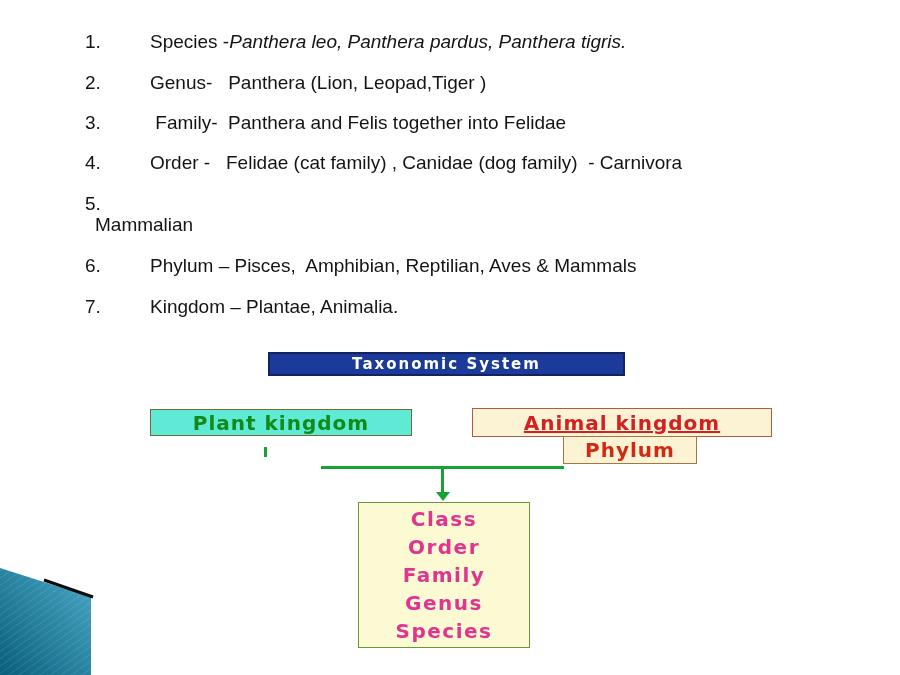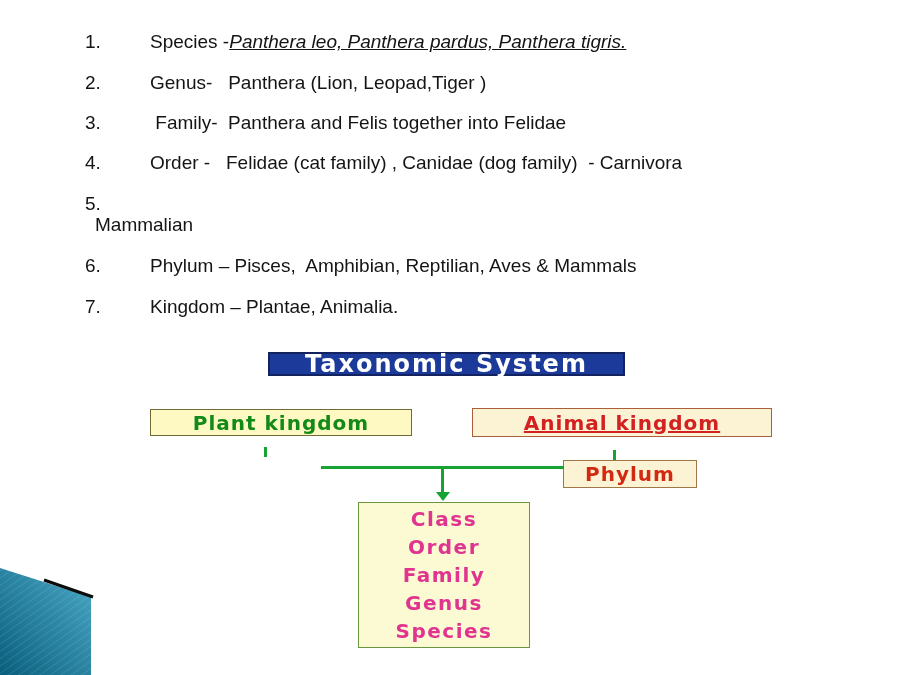--- a/index.html
+++ b/index.html
@@ -5,36 +5,36 @@
   html,body{margin:0;padding:0;background:#888;}
   .slide{
     position:relative;width:900px;height:675px;background:#ffffff;
     overflow:hidden;font-family:"Liberation Sans",sans-serif;color:#111111;
   }
   
   .list{position:absolute;left:0;top:0;width:900px;}
   .row{position:absolute;left:85px;width:790px;display:flex;font-size:19px;line-height:21px;color:#141414;}
   .num{flex:0 0 65px;}
   .txt{flex:1;white-space:pre-wrap;}
-  .txt i{font-style:italic;text-decoration:underline;}
+  .txt i{font-style:italic;}
   .wrap-line{display:inline-block;margin-left:-55px;}
   
   .dg{position:absolute;left:0;top:0;width:900px;height:675px;
       font-family:"DejaVu Sans","Liberation Sans",sans-serif;font-weight:bold;}
   .dbox{position:absolute;display:flex;align-items:center;justify-content:center;
         box-sizing:border-box;letter-spacing:1px;}
   .title-box{left:268px;top:352px;width:357px;height:24px;background:#1b3a9a;
-        border:2px solid #13235f;color:#ffffff;font-size:24px;letter-spacing:2px;}
-  .plant-box{left:150px;top:409px;width:262px;height:27px;background:#fef9c3;
+        border:2px solid #13235f;color:#ffffff;font-size:15px;letter-spacing:2px;}
+  .plant-box{left:150px;top:409px;width:262px;height:27px;background:#5eead4;
         border:1px solid #6e6c34;color:#128a18;font-size:20px;}
   .animal-box{left:472px;top:408px;width:300px;height:29px;background:#fcf3d4;
         border:1px solid #aa5e3c;color:#d32020;font-size:20px;text-decoration:underline;}
   .division-box{left:185px;top:457px;width:137px;height:28px;background:#fbfad2;
         border:1px solid #8f8440;color:#df3a9c;font-size:20px;}
-  .phylum-box{left:563px;top:460px;width:134px;height:28px;background:#fcf3d4;
+  .phylum-box{left:563px;top:436px;width:134px;height:28px;background:#fcf3d4;
         border:1px solid #a07848;color:#d22a12;font-size:20px;}
   .hier-box{left:358px;top:502px;width:172px;height:146px;background:#fbfad2;
         border:1px solid #68973f;color:#e13390;font-size:20px;
         flex-direction:column;justify-content:space-around;padding:2px 15px;letter-spacing:1.5px;}
   .hier-box div{line-height:28px;}
   .conn{position:absolute;background:#17a234;}
   .stub1{left:264px;top:447px;width:3px;height:10px;}
   .stub2{left:613px;top:450px;width:3px;height:11px;}
   .hline{left:321px;top:466px;width:243px;height:3px;}
   .vline{left:441px;top:466px;width:3px;height:27px;}

